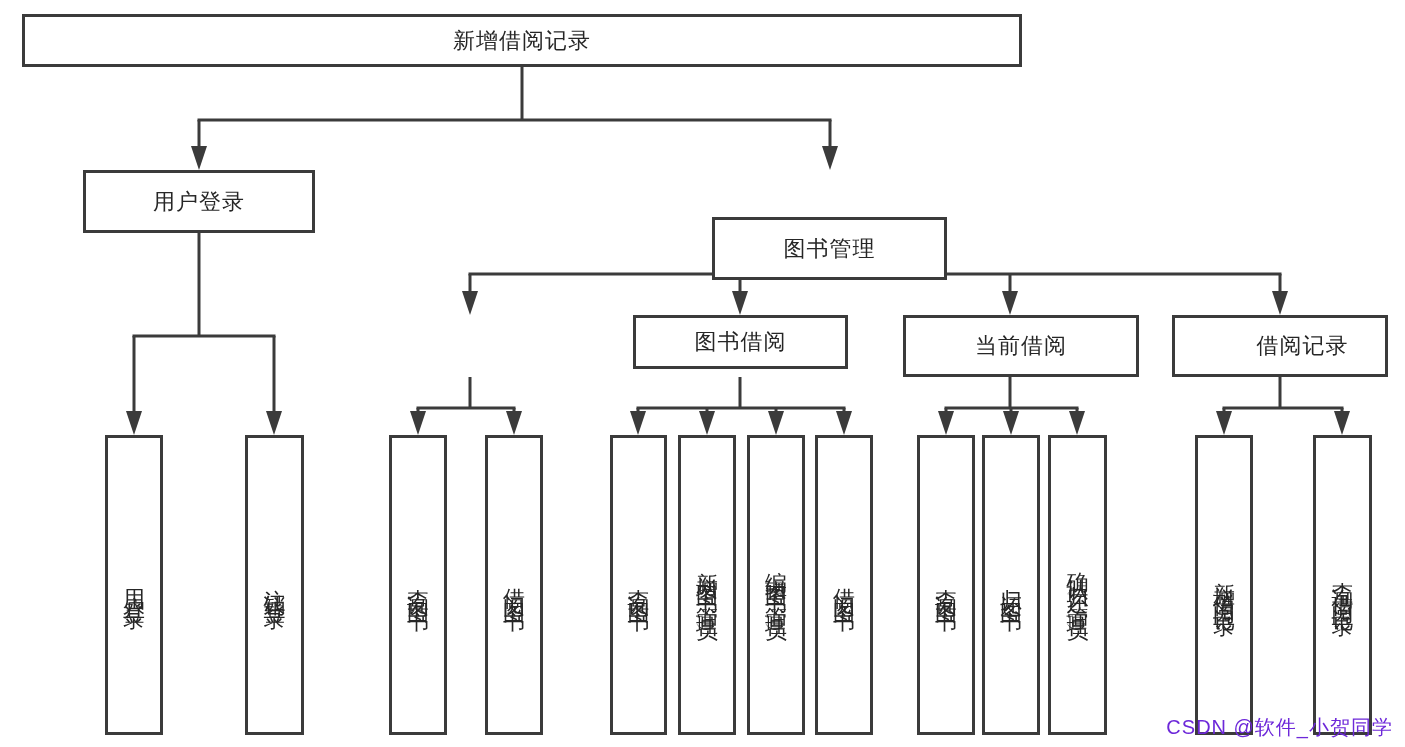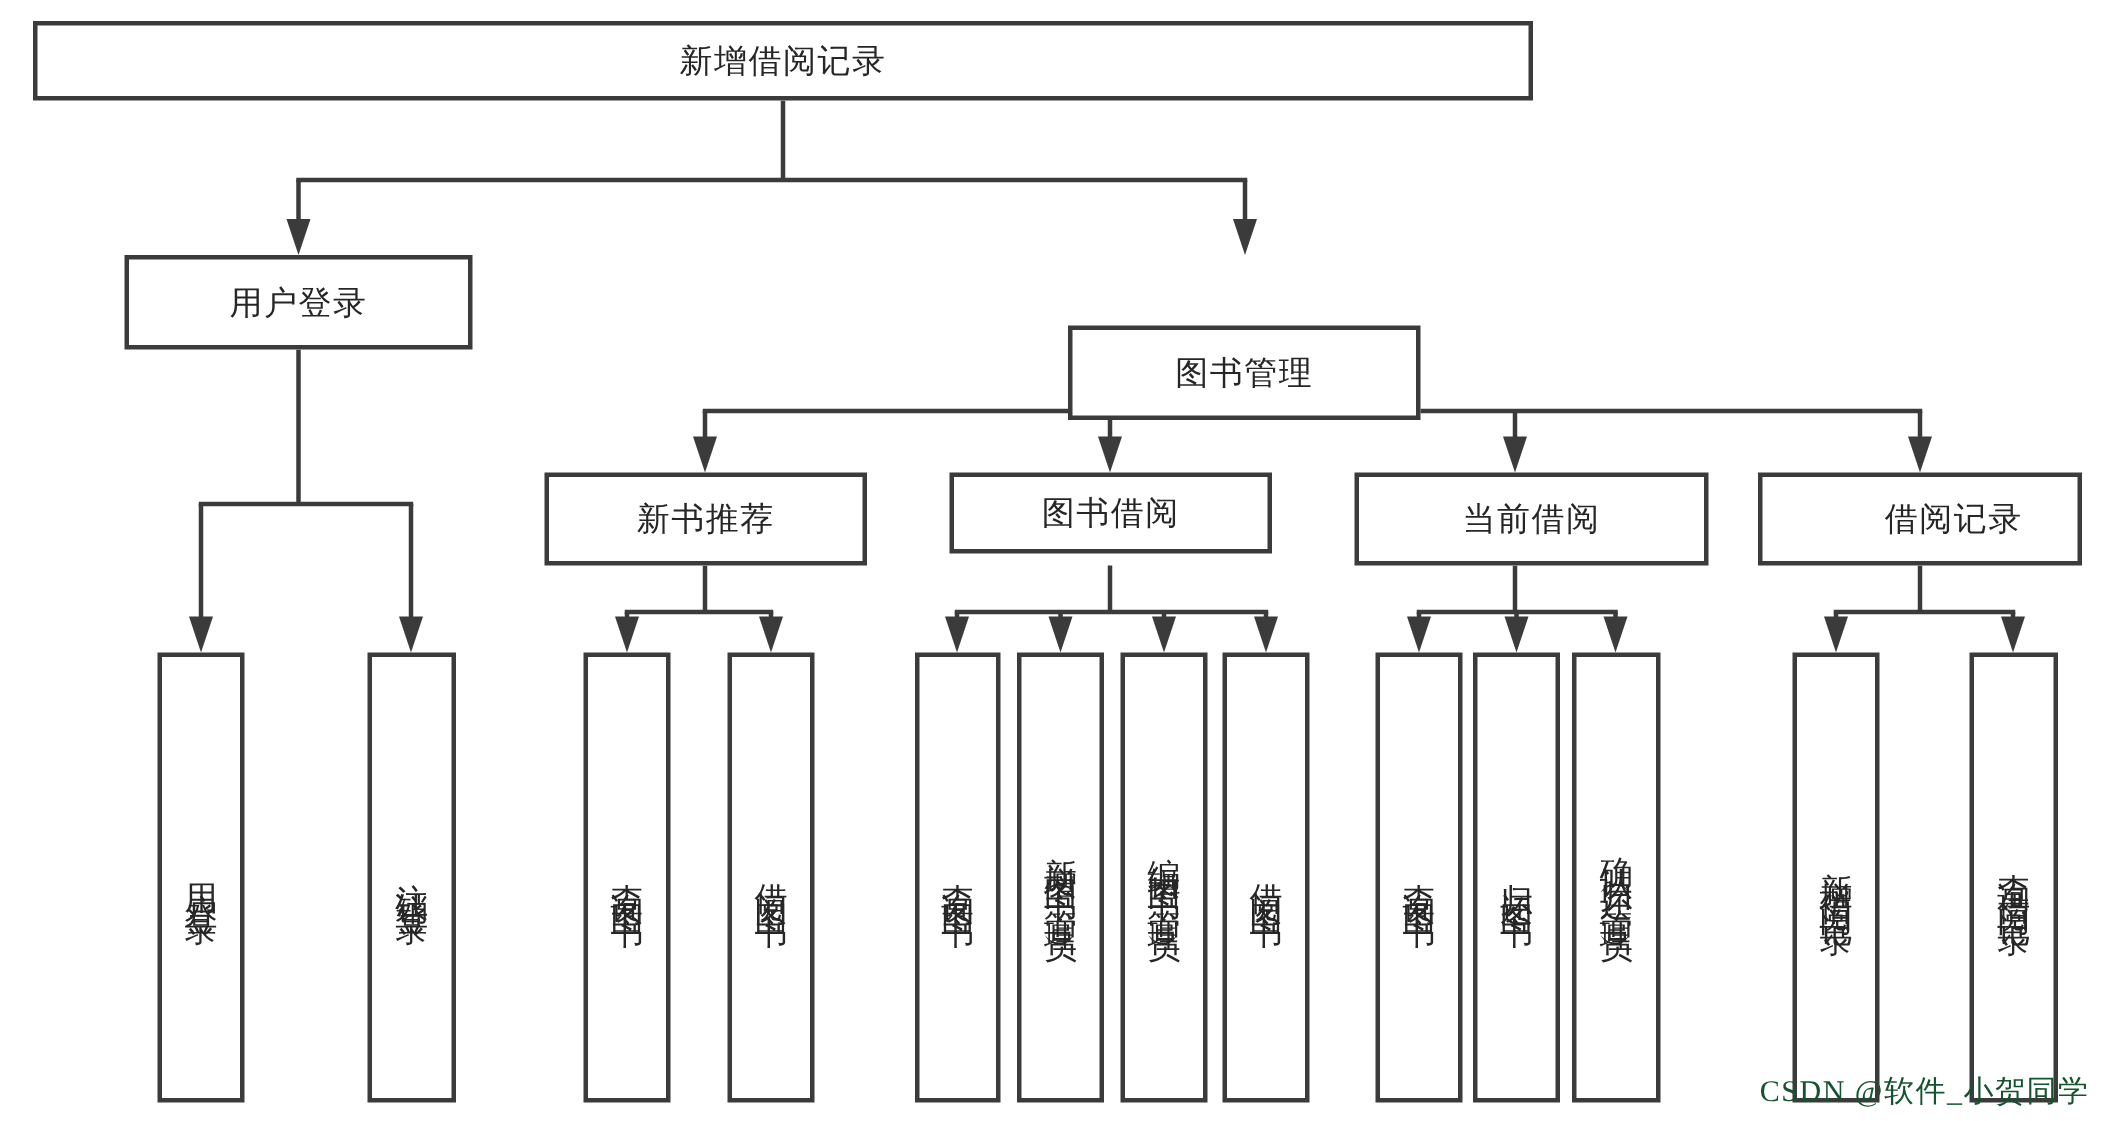--- a/index.html
+++ b/index.html
@@ -40,25 +40,24 @@
     text-orientation: mixed;
     letter-spacing: 7px;
     line-height: 1;
     white-space: nowrap;
   }
   #watermark {
     position: absolute;
     right: 12px;
     bottom: 6px;
     font-size: 20px;
-    color: #14532d;
+    color: #6d28d9;
     letter-spacing: 1px;
     z-index: 3;
     white-space: nowrap;
-    font-family: Liberation Serif, serif;
   }
 </style>
 </head>
 <body>
 
 <div id="canvas">
 
   <svg id="connectors" width="1405" height="747" viewBox="0 0 1405 747">
       <line x1="522" y1="67" x2="522" y2="120" stroke="#3b3b3b" stroke-width="3"></line>
       <line x1="199" y1="233" x2="199" y2="336" stroke="#3b3b3b" stroke-width="3"></line>
@@ -118,23 +117,20 @@
     <span>新增借阅记录</span>
   </div>
 
   <div class="box" style="left:83px; top:170px; width:232px; height:63px;">
     <span>用户登录</span>
   </div>
   <div class="box" style="left:712px; top:170px; width:235px; height:63px;margin-top:47px;">
     <span>图书管理</span>
   </div>
 
-  <div class="box" style="left:363px; top:315px; width:215px; height:62px;">
-    <span>新书推荐</span>
-  </div>
   <div class="box" style="left:633px; top:315px; width:215px; height:54px;">
     <span>图书借阅</span>
   </div>
   <div class="box" style="left:903px; top:315px; width:236px; height:62px;">
     <span>当前借阅</span>
   </div>
   <div class="box" style="left:1172px; top:315px; width:216px; height:62px;padding-left:45px;">
     <span>借阅记录</span>
   </div>
 

